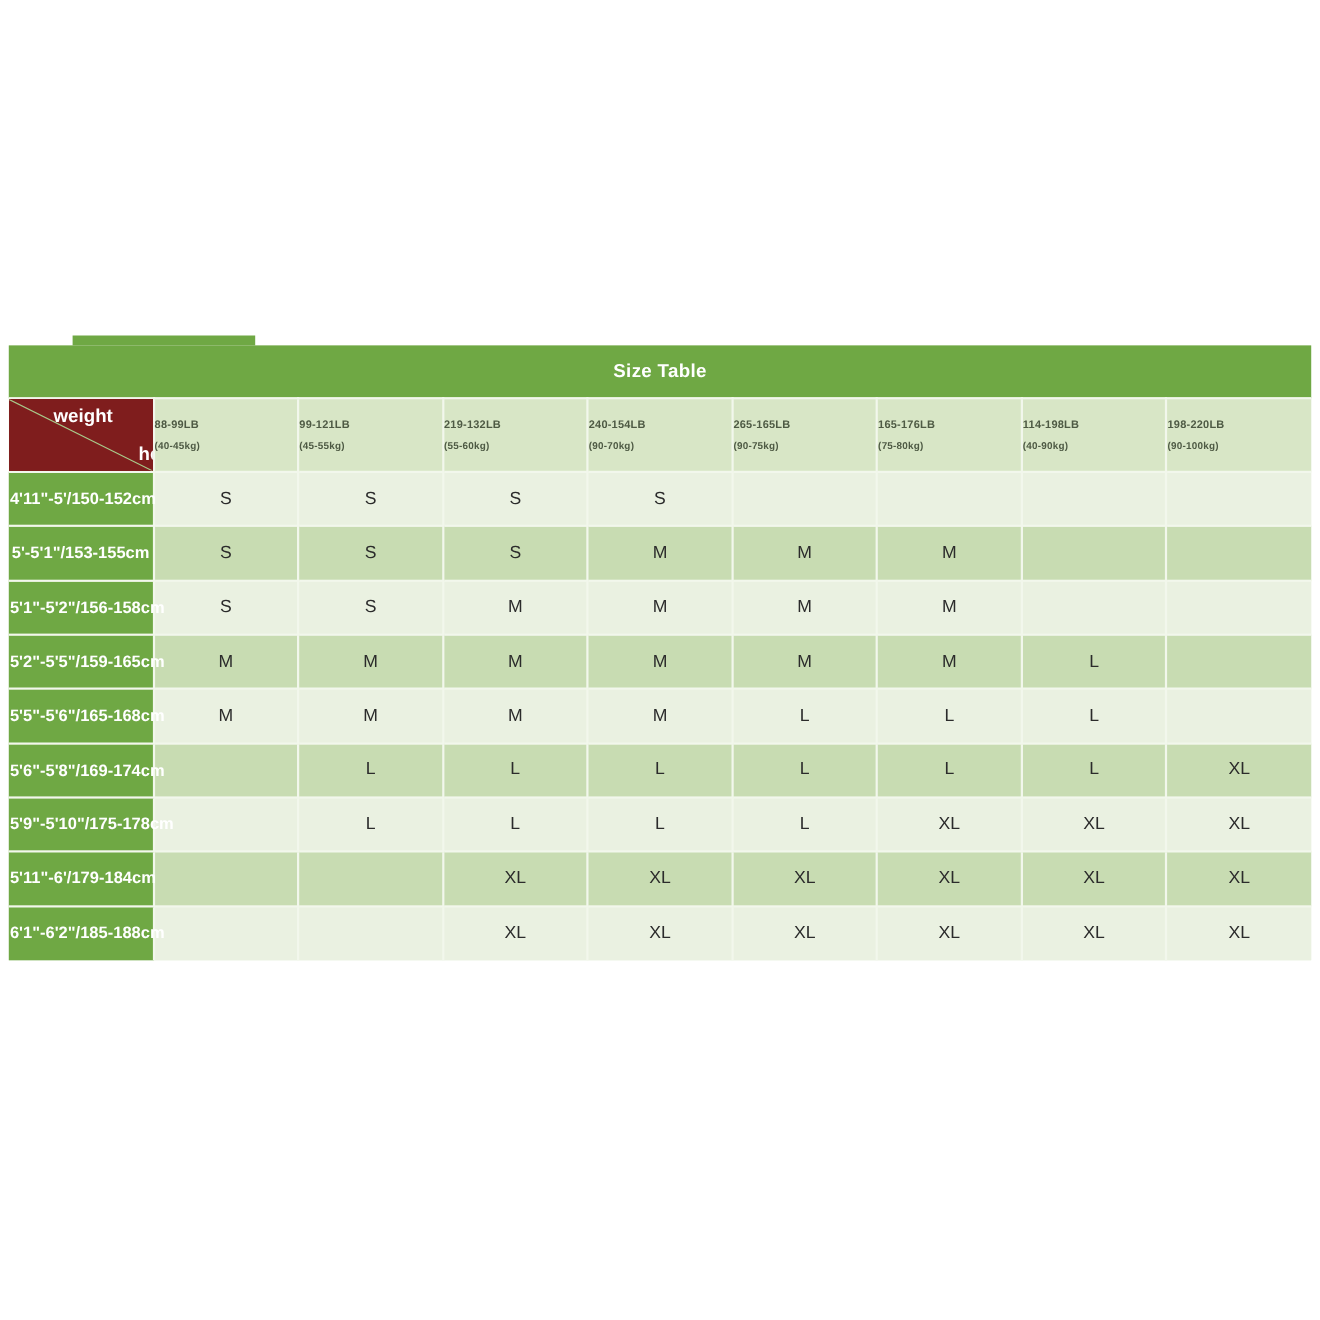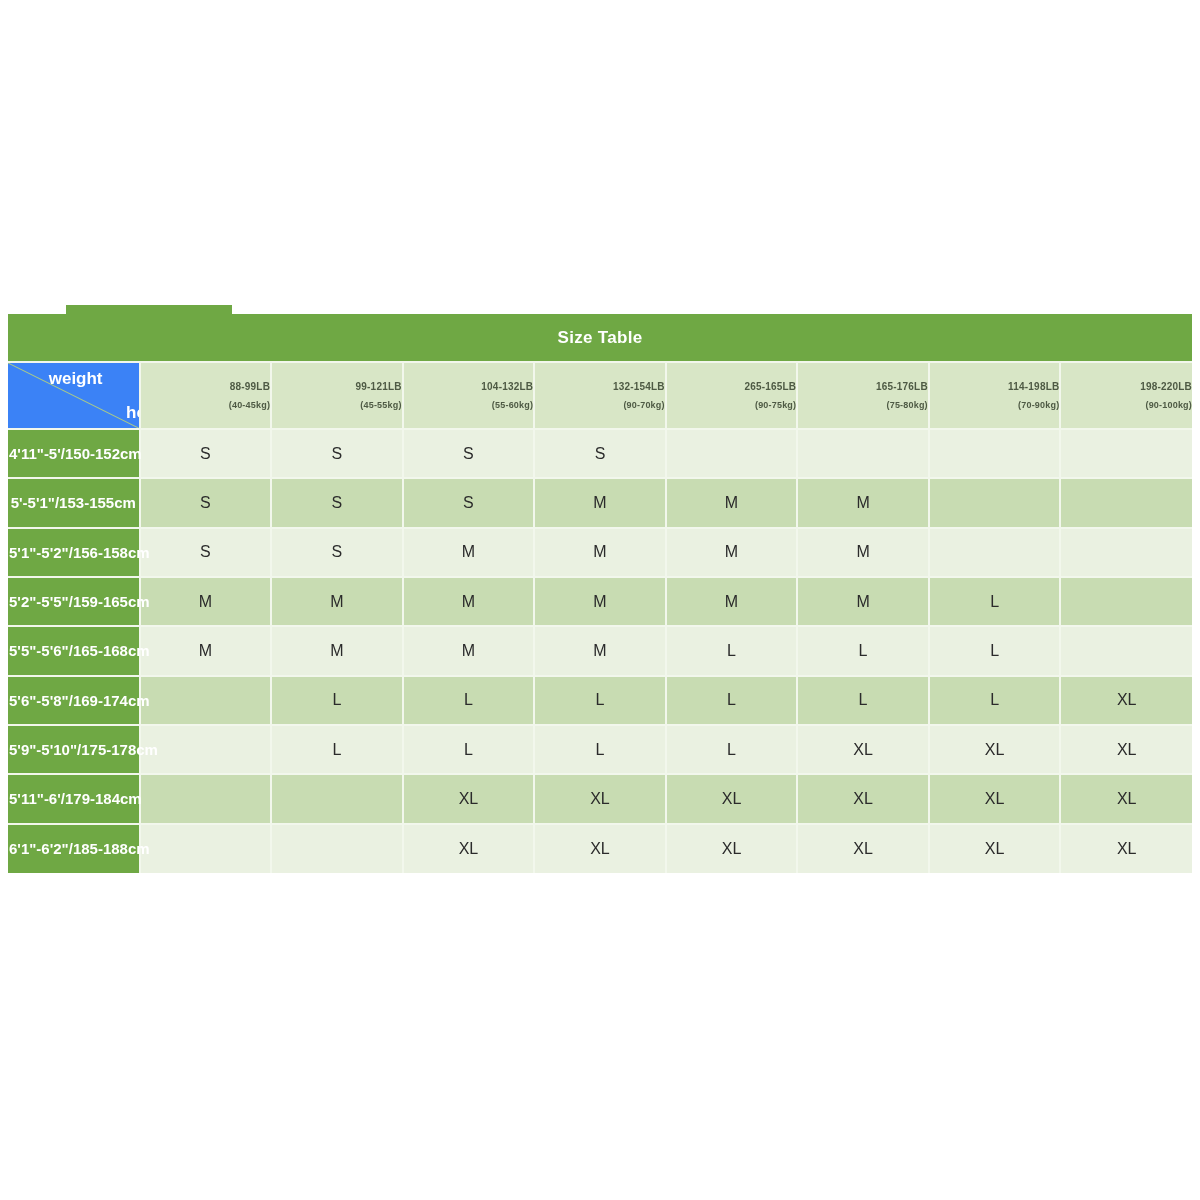--- a/index.html
+++ b/index.html
@@ -47,21 +47,21 @@
     font-weight: bold;
     text-align: center;
     height: 48px;
     letter-spacing: .3px;
     border-bottom: 2px solid #f2f7ec;
     margin-top: 36px;
   }
 
   
   .corner-cell {
-    background: #3b82f6;
+    background: #7f1d1d;
     color: #ffffff;
     width: 281px;
     position: relative;
     padding: 0;
     height: 67px;
     border-bottom: 2px solid #f2f7ec;
     border-right: 2px solid #f2f7ec;
     overflow: hidden;
     margin-top: 42px;
   }
@@ -81,21 +81,21 @@
     position: absolute;
     left: 118px; bottom: 5px;
     font-size: 17px; font-weight: bold;
     color: #ffffff;
   }
 
   
   .wh-cell {
     background: #d8e6c6;
     color: #4e5a44;
-    text-align: right;
+    text-align: left;
     vertical-align: middle;
     height: 67px;
     border-right: 2px solid #f2f7ec;
     border-bottom: 2px solid #f2f7ec;
     padding: 2px 0;
   }
   .wh-cell:last-child { border-right: none; }
   .wh-lb { font-size: 10px; line-height: 17px; display: block; letter-spacing: .2px; }
   .wh-kg { font-size: 9px;  line-height: 17px; display: block; letter-spacing: .2px; margin-top: 2px; }
 
@@ -155,38 +155,38 @@
 
         <th class="wh-cell">
               <span class="wh-lb">88-99LB</span>
               <span class="wh-kg">(40-45kg)</span>
             </th>
             <th class="wh-cell">
               <span class="wh-lb">99-121LB</span>
               <span class="wh-kg">(45-55kg)</span>
             </th>
             <th class="wh-cell">
-              <span class="wh-lb">104-132LB</span>
+              <span class="wh-lb">219-132LB</span>
               <span class="wh-kg">(55-60kg)</span>
             </th>
             <th class="wh-cell">
-              <span class="wh-lb">132-154LB</span>
+              <span class="wh-lb">240-154LB</span>
               <span class="wh-kg">(90-70kg)</span>
             </th>
             <th class="wh-cell">
               <span class="wh-lb">265-165LB</span>
               <span class="wh-kg">(90-75kg)</span>
             </th>
             <th class="wh-cell">
               <span class="wh-lb">165-176LB</span>
               <span class="wh-kg">(75-80kg)</span>
             </th>
             <th class="wh-cell">
               <span class="wh-lb">114-198LB</span>
-              <span class="wh-kg">(70-90kg)</span>
+              <span class="wh-kg">(40-90kg)</span>
             </th>
             <th class="wh-cell">
               <span class="wh-lb">198-220LB</span>
               <span class="wh-kg">(90-100kg)</span>
             </th>
           </tr>
       </thead>
       <tbody>
 
       <tr class="body-row row-light">

